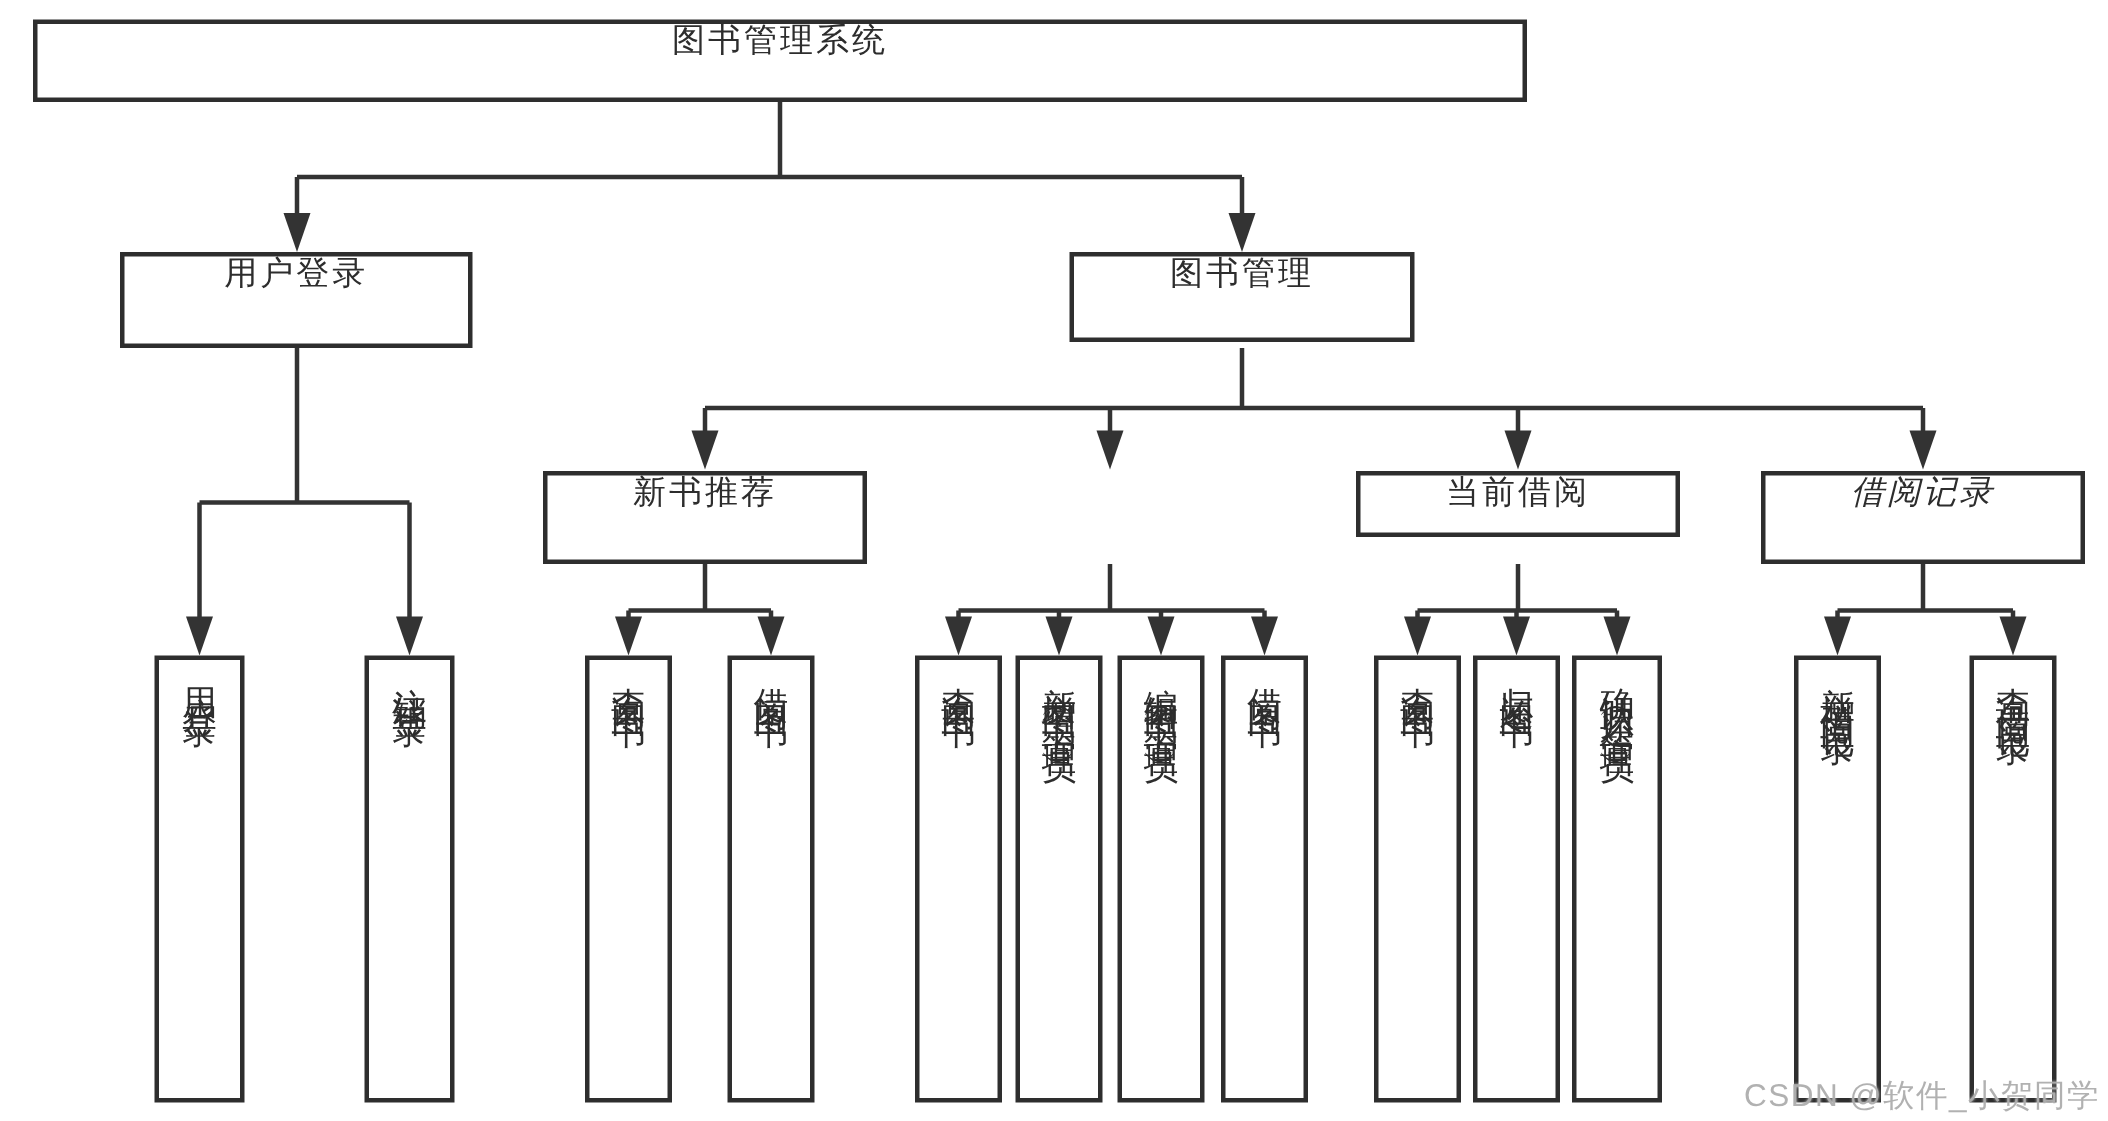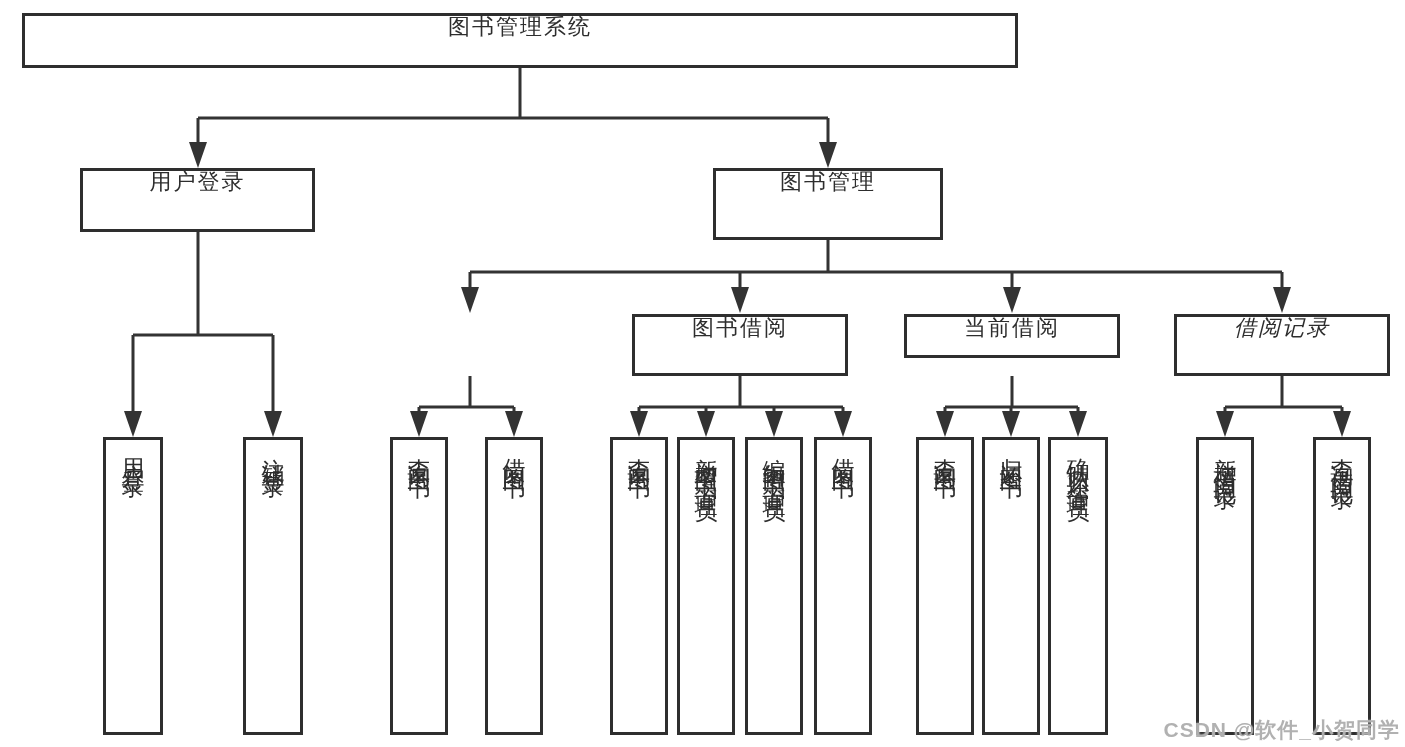--- a/index.html
+++ b/index.html
@@ -47,21 +47,20 @@
   }
   #watermark {
     position: absolute;
     right: 5px;
     bottom: 3px;
     font-size: 21px;
     letter-spacing: 1px;
     color: rgba(173, 173, 173, 0.95);
     text-shadow: 0 0 2px rgba(255,255,255,0.8);
     z-index: 10;
-    font-weight: bold;
   }
 </style>
 </head>
 <body>
 
 <div id="stage">
 
   <svg id="connectors" viewBox="0 0 1405 747" xmlns="http://www.w3.org/2000/svg">
     <g stroke="#333333" stroke-width="3" fill="none">
 
@@ -102,26 +101,26 @@
     </g>
   </svg>
 
   <div class="node" style="left:22px; top:13px; width:996px; height:55px;">
     <span>图书管理系统</span>
   </div>
 
   <div class="node" style="left:80px; top:168px; width:235px; height:64px;">
     <span>用户登录</span>
   </div>
-  <div class="node" style="left:713px; top:168px; width:230px; height:72px;">
+  <div class="node" style="left:713px; top:168px; width:230px; height:60px;">
     <span>图书管理</span>
   </div>
 
-  <div class="node" style="left:632px; top:314px; width:216px; height:62px;">
-    <span>图书借阅</span>
+  <div class="node" style="left:362px; top:314px; width:216px; height:62px;">
+    <span>新书推荐</span>
   </div>
   <div class="node" style="left:904px; top:314px; width:216px; height:44px;">
     <span>当前借阅</span>
   </div>
   <div class="node" style="left:1174px; top:314px; width:216px; height:62px;font-style:italic;">
     <span>借阅记录</span>
   </div>
 
   <div class="node" style="left:103px; top:437px; width:60px; height:298px;">
     <span class="vtext">用户登录</span>

